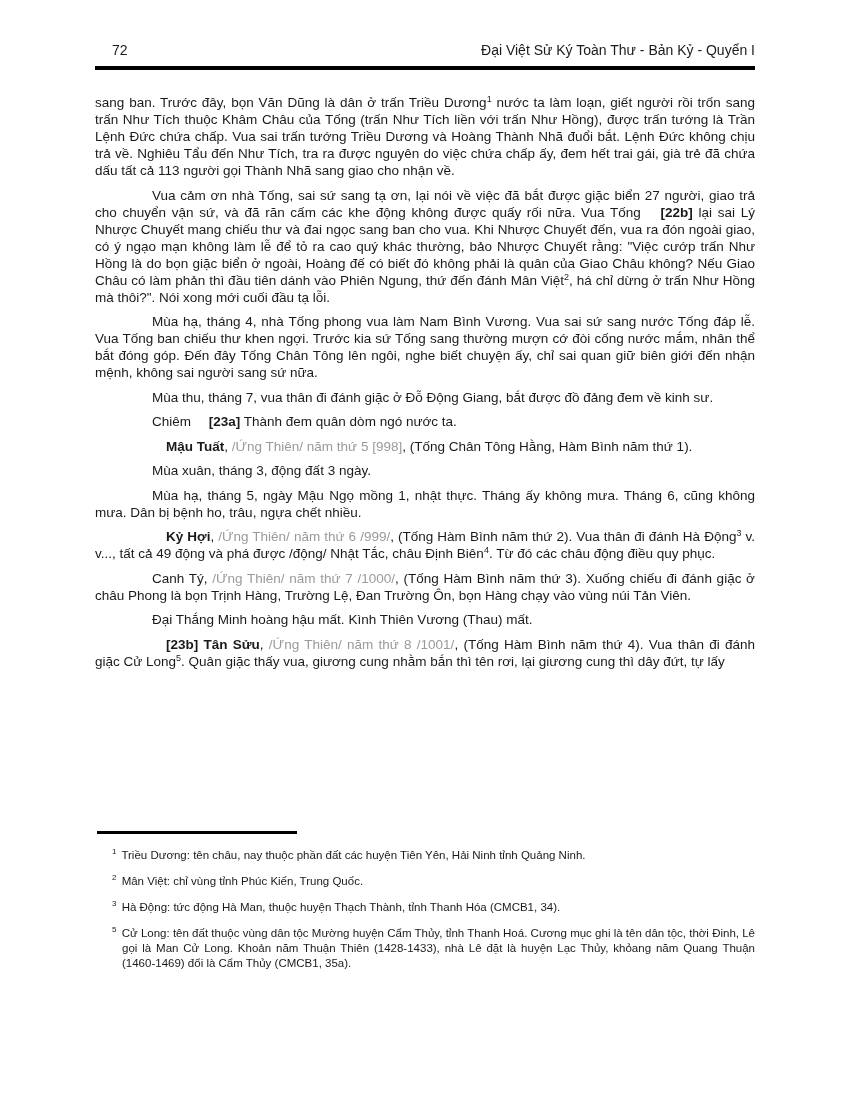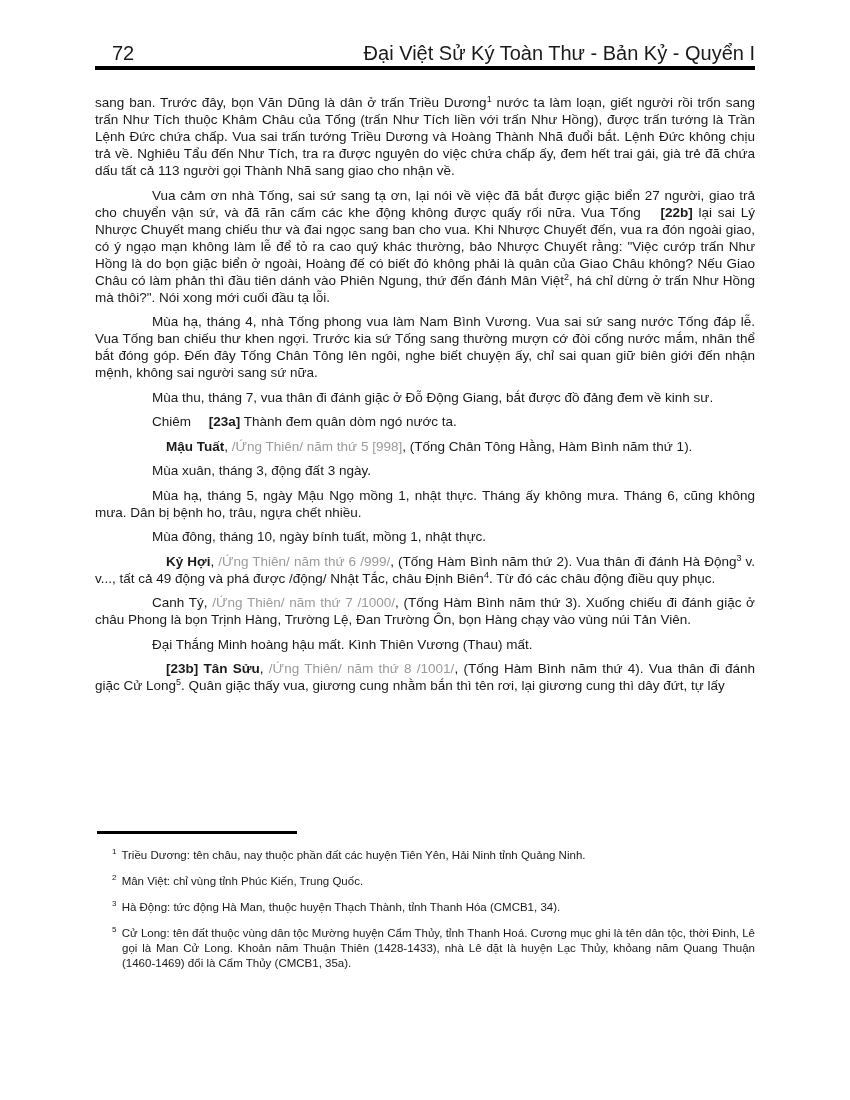--- a/index.html
+++ b/index.html
@@ -9,21 +9,21 @@
   }
   html,body{margin:0;padding:0;background:#ffffff;}
   .page{
     position:relative;
     width:850px;height:1100px;
     background:var(--page);
     font-family:"Liberation Sans","DejaVu Sans",sans-serif;
     color:var(--text);
     overflow:hidden;
   }
-  header{position:absolute;top:40px;left:95px;width:660px;height:24px;font-size:20px;}
+  header{position:absolute;top:40px;left:95px;width:660px;height:24px;font-size:14px;}
   .pagenum{position:absolute;left:17px;top:2px;}
   .htitle{position:absolute;left:10px;right:0;text-align:right;top:2px;}
   .rule{position:absolute;top:66px;left:95px;width:660px;height:4px;background:#000;}
   .body{
     position:absolute;top:94px;left:95px;width:660px;
     font-size:13.5px;line-height:17px;text-align:justify;
   }
   .body p.para{margin:0 0 7.5px 0;}
   .body p.para.indent{text-indent:57px;}
   .seg-b{font-weight:bold;margin-left:14px;}
@@ -49,21 +49,20 @@
   <div class="rule"></div>
   <main class="body" id="body-text">
       <p class="para"><span class="seg-n">sang ban. Trước đây, bọn Văn Dũng là dân ở trấn Triều Dương</span><sup>1</sup><span class="seg-n"> nước ta làm loạn, giết người rồi trốn sang trấn Như Tích thuộc Khâm Châu của Tống (trấn Như Tích liền với trấn Như Hồng), được trấn tướng là Trần Lệnh Đức chứa chấp. Vua sai trấn tướng Triều Dương và Hoàng Thành Nhã đuổi bắt. Lệnh Đức không chịu trả về. Nghiêu Tẩu đến Như Tích, tra ra được nguyên do việc chứa chấp ấy, đem hết trai gái, già trẻ đã chứa dấu tất cả 113 người gọi Thành Nhã sang giao cho nhận về.</span></p>
       <p class="para indent"><span class="seg-n">Vua cảm ơn nhà Tống, sai sứ sang tạ ơn, lại nói về việc đã bắt được giặc biển 27 người, giao trả cho chuyển vận sứ, và đã răn cấm các khe động không được quấy rối nữa. Vua Tống </span><span class="seg-b">[22b]</span><span class="seg-n"> lại sai Lý Nhược Chuyết mang chiếu thư và đai ngọc sang ban cho vua. Khi Nhược Chuyết đến, vua ra đón ngoài giao, có ý ngạo mạn không làm lễ để tỏ ra cao quý khác thường, bảo Nhược Chuyết rằng: "Việc cướp trấn Như Hồng là do bọn giặc biển ở ngoài, Hoàng đế có biết đó không phải là quân của Giao Châu không? Nếu Giao Châu có làm phản thì đầu tiên dánh vào Phiên Ngung, thứ đến đánh Mân Việt</span><sup>2</sup><span class="seg-n">, há chỉ dừng ở trấn Như Hồng mà thôi?". Nói xong mới cuối đầu tạ lỗi.</span></p>
       <p class="para indent"><span class="seg-n">Mùa hạ, tháng 4, nhà Tống phong vua làm Nam Bình Vương. Vua sai sứ sang nước Tống đáp lễ. Vua Tống ban chiếu thư khen ngợi. Trước kia sứ Tống sang thường mượn cớ đòi cống nước mắm, nhân thể bắt đóng góp. Đến đây Tống Chân Tông lên ngôi, nghe biết chuyện ấy, chỉ sai quan giữ biên giới đến nhận mệnh, không sai người sang sứ nữa.</span></p>
       <p class="para indent"><span class="seg-n">Mùa thu, tháng 7, vua thân đi đánh giặc ở Đỗ Động Giang, bắt được đồ đảng đem về kinh sư.</span></p>
       <p class="para indent"><span class="seg-n">Chiêm </span><span class="seg-b">[23a]</span><span class="seg-n"> Thành đem quân dòm ngó nước ta.</span></p>
       <p class="para indent"><span class="seg-b">Mậu Tuất</span><span class="seg-n">, </span><span class="seg-g">/Ứng Thiên/ năm thứ 5 [998]</span><span class="seg-n">, (Tống Chân Tông Hằng, Hàm Bình năm thứ 1).</span></p>
       <p class="para indent"><span class="seg-n">Mùa xuân, tháng 3, động đất 3 ngày.</span></p>
       <p class="para indent"><span class="seg-n">Mùa hạ, tháng 5, ngày Mậu Ngọ mồng 1, nhật thực. Tháng ấy không mưa. Tháng 6, cũng không mưa. Dân bị bệnh ho, trâu, ngựa chết nhiều.</span></p>
-      <p class="para indent"><span class="seg-n">Mùa đông, tháng 10, ngày bính tuất, mồng 1, nhật thực.</span></p>
       <p class="para indent"><span class="seg-b">Kỷ Hợi</span><span class="seg-n">, </span><span class="seg-g">/Ứng Thiên/ năm thứ 6 /999/</span><span class="seg-n">, (Tống Hàm Bình năm thứ 2). Vua thân đi đánh Hà Động</span><sup>3</sup><span class="seg-n"> v. v..., tất cả 49 động và phá được /động/ Nhật Tắc, châu Định Biên</span><sup>4</sup><span class="seg-n">. Từ đó các châu động điều quy phục.</span></p>
       <p class="para indent"><span class="seg-n">Canh Tý, </span><span class="seg-g">/Ứng Thiên/ năm thứ 7 /1000/</span><span class="seg-n">, (Tống Hàm Bình năm thứ 3). Xuống chiếu đi đánh giặc ở châu Phong là bọn Trịnh Hàng, Trường Lệ, Đan Trường Ôn, bọn Hàng chạy vào vùng núi Tản Viên.</span></p>
       <p class="para indent"><span class="seg-n">Đại Thắng Minh hoàng hậu mất. Kình Thiên Vương (Thau) mất.</span></p>
       <p class="para indent"><span class="seg-b">[23b] Tân Sửu</span><span class="seg-n">, </span><span class="seg-g">/Ứng Thiên/ năm thứ 8 /1001/</span><span class="seg-n">, (Tống Hàm Bình năm thứ 4). Vua thân đi đánh giặc Cử Long</span><sup>5</sup><span class="seg-n">. Quân giặc thấy vua, giương cung nhằm bắn thì tên rơi, lại giương cung thì dây đứt, tự lấy</span></p>
     </main>
   <div class="footnotes">
     <div class="fnrule"></div>
     <div id="fn-list">
         <p class="fn"><sup>1</sup><span> Triều Dương: tên châu, nay thuộc phần đất các huyện Tiên Yên, Hải Ninh tỉnh Quảng Ninh.</span></p>
         <p class="fn"><sup>2</sup><span> Mân Việt: chỉ vùng tỉnh Phúc Kiến, Trung Quốc.</span></p>

